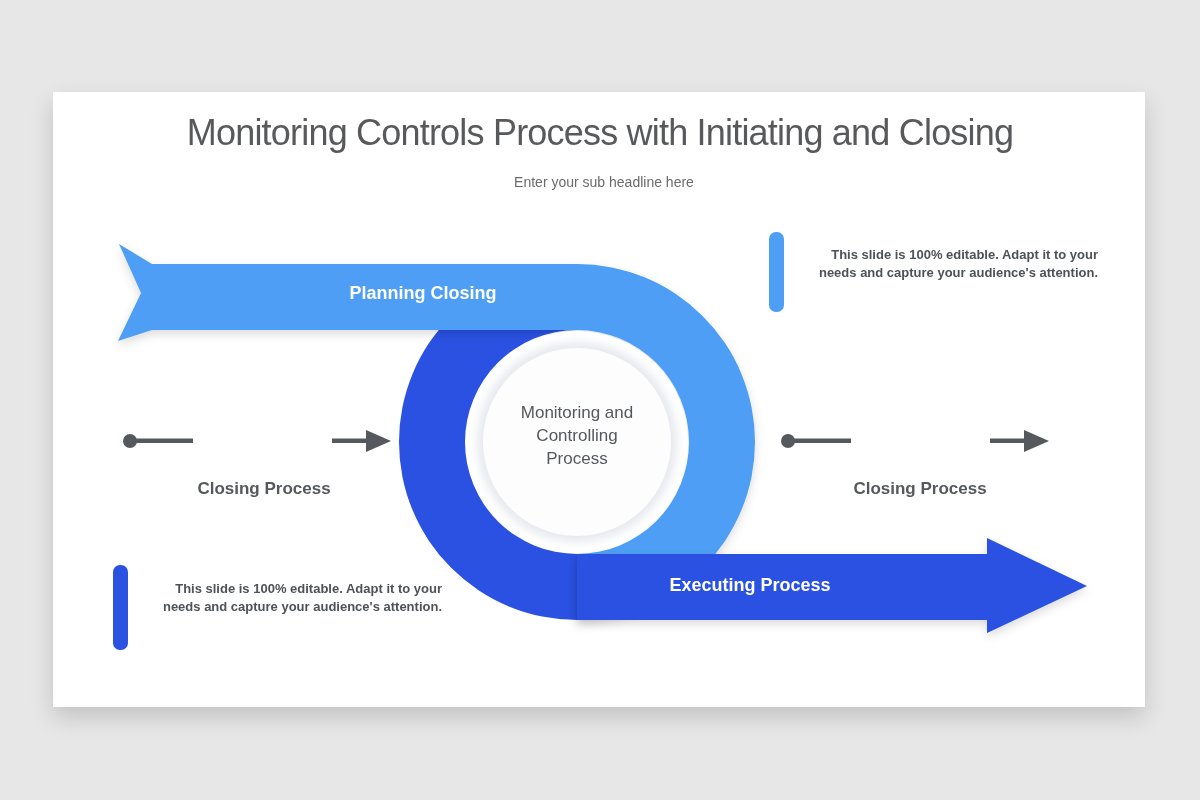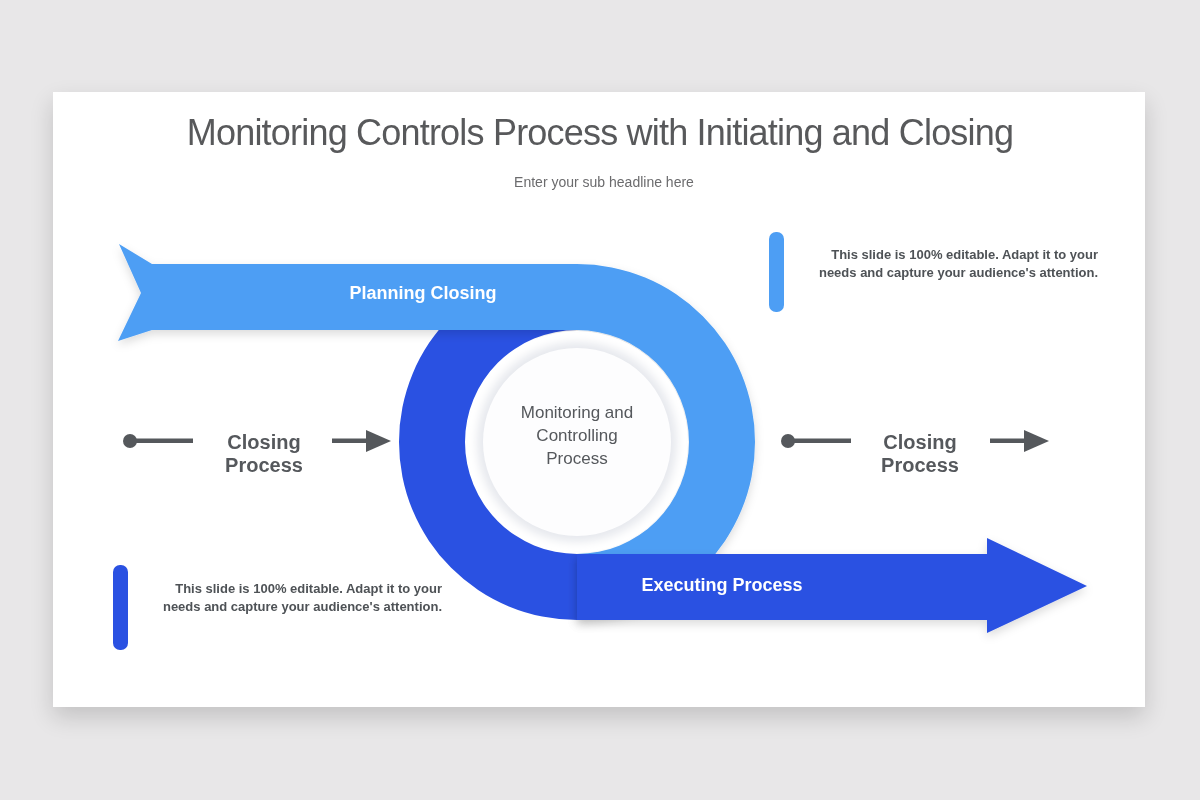--- a/index.html
+++ b/index.html
@@ -20,28 +20,28 @@
   }
   .page-subtitle{
     left:4px;top:174px;width:1200px;text-align:center;
     font-size:14px;color:#6b6b6d;
   }
   svg.diagram{position:absolute;left:0;top:0;width:1200px;height:800px;}
   .band-label{
     color:#ffffff;font-weight:bold;font-size:18px;text-align:center;
   }
   .planning-label{left:293px;top:283px;width:260px;}
-  .executing-label{left:592px;top:575px;width:260px;}
+  .executing-label{left:620px;top:575px;width:260px;}
   .center-label{
     left:477px;top:401px;width:200px;text-align:center;
     font-size:17px;font-weight:normal;color:#55585c;line-height:23px;
     white-space:pre-line;
   }
   .connector-label{
-    font-size:20px;font-weight:bold;color:#55585c;text-align:center;width:140px;
+    font-size:17px;font-weight:bold;color:#55585c;text-align:center;width:140px;margin-top:48px;
   }
   .connector-label.left{left:194px;top:431px;}
   .connector-label.right{left:850px;top:431px;}
   .callout-bar{
     width:15px;border-radius:7px;
   }
   .callout-bar.top-right{left:769px;top:232px;height:80px;}
   .callout-bar.bottom-left{left:113px;top:565px;height:85px;}
   .callout-text{
     font-size:13px;font-weight:bold;color:#4e5256;line-height:17.5px;

